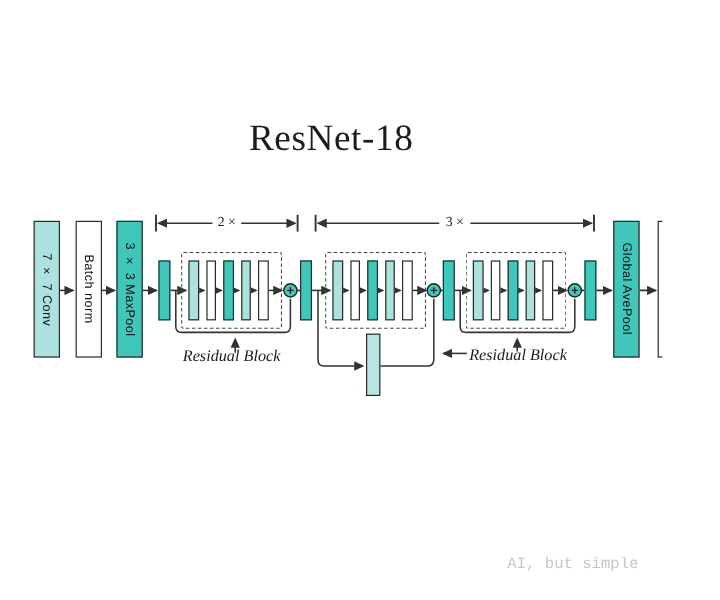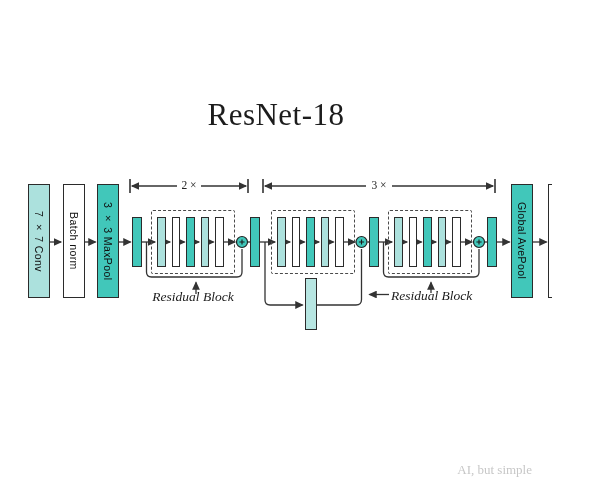--- a/index.html
+++ b/index.html
@@ -16,21 +16,21 @@
   .c-light{background:#ace1dd;}
   .c-white{background:#ffffff;}
   .bar{position:absolute;top:217px;width:10px;height:50px;border:1.3px solid #2b2b2b;box-sizing:border-box;}
   .inner-bar{position:absolute;top:217px;width:8.5px;height:50px;border:1.3px solid #2b2b2b;box-sizing:border-box;}
   .dashed-box{position:absolute;top:210px;width:84px;height:64px;border:1.5px dashed #4a4a4a;
               border-radius:2px;box-sizing:border-box;background:transparent;}
   .down-bar{position:absolute;left:305px;top:278px;width:12px;height:52px;
             border:1.3px solid #2b2b2b;box-sizing:border-box;background:#b7e6e2;}
   .repeat-label{position:absolute;top:178.5px;font-size:11.5px;color:#222;text-align:center;width:44px;}
   .res-label{position:absolute;font-size:13.5px;color:#1a1a1a;white-space:nowrap;font-style:italic;}
-  .watermark{position:absolute;right:20px;top:462px;font-family:Liberation Serif, serif;
+  .watermark{position:absolute;right:20px;top:462px;font-family:Liberation Mono, monospace;
              font-size:13px;color:#c7c7c7;}
 </style>
 </head>
 <body>
 
 <div class="canvas">
 
   <div class="title">ResNet-18</div>
 
   <svg class="wires" viewBox="0 0 600 500">

